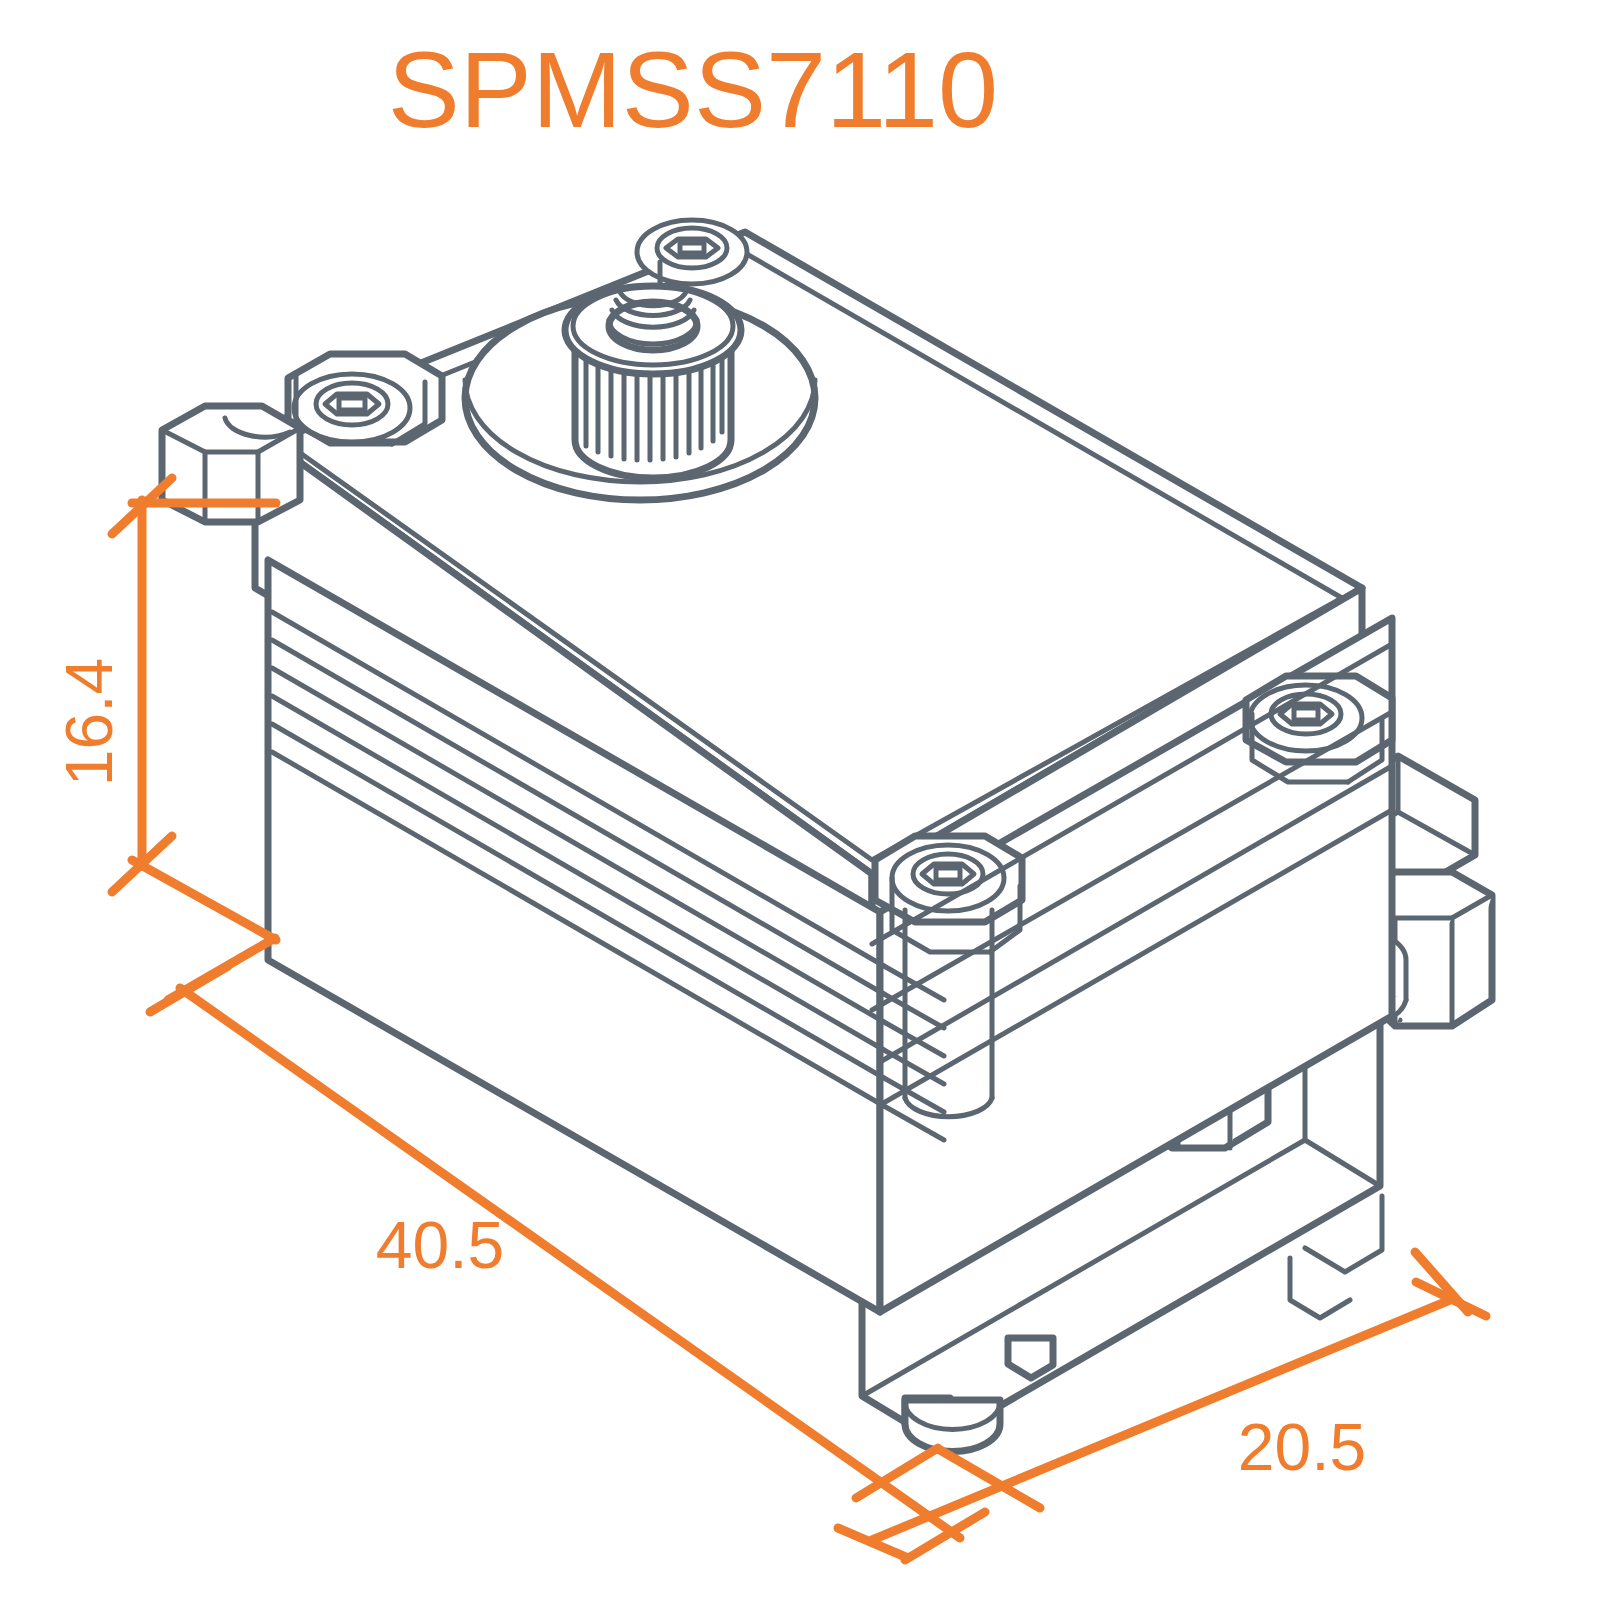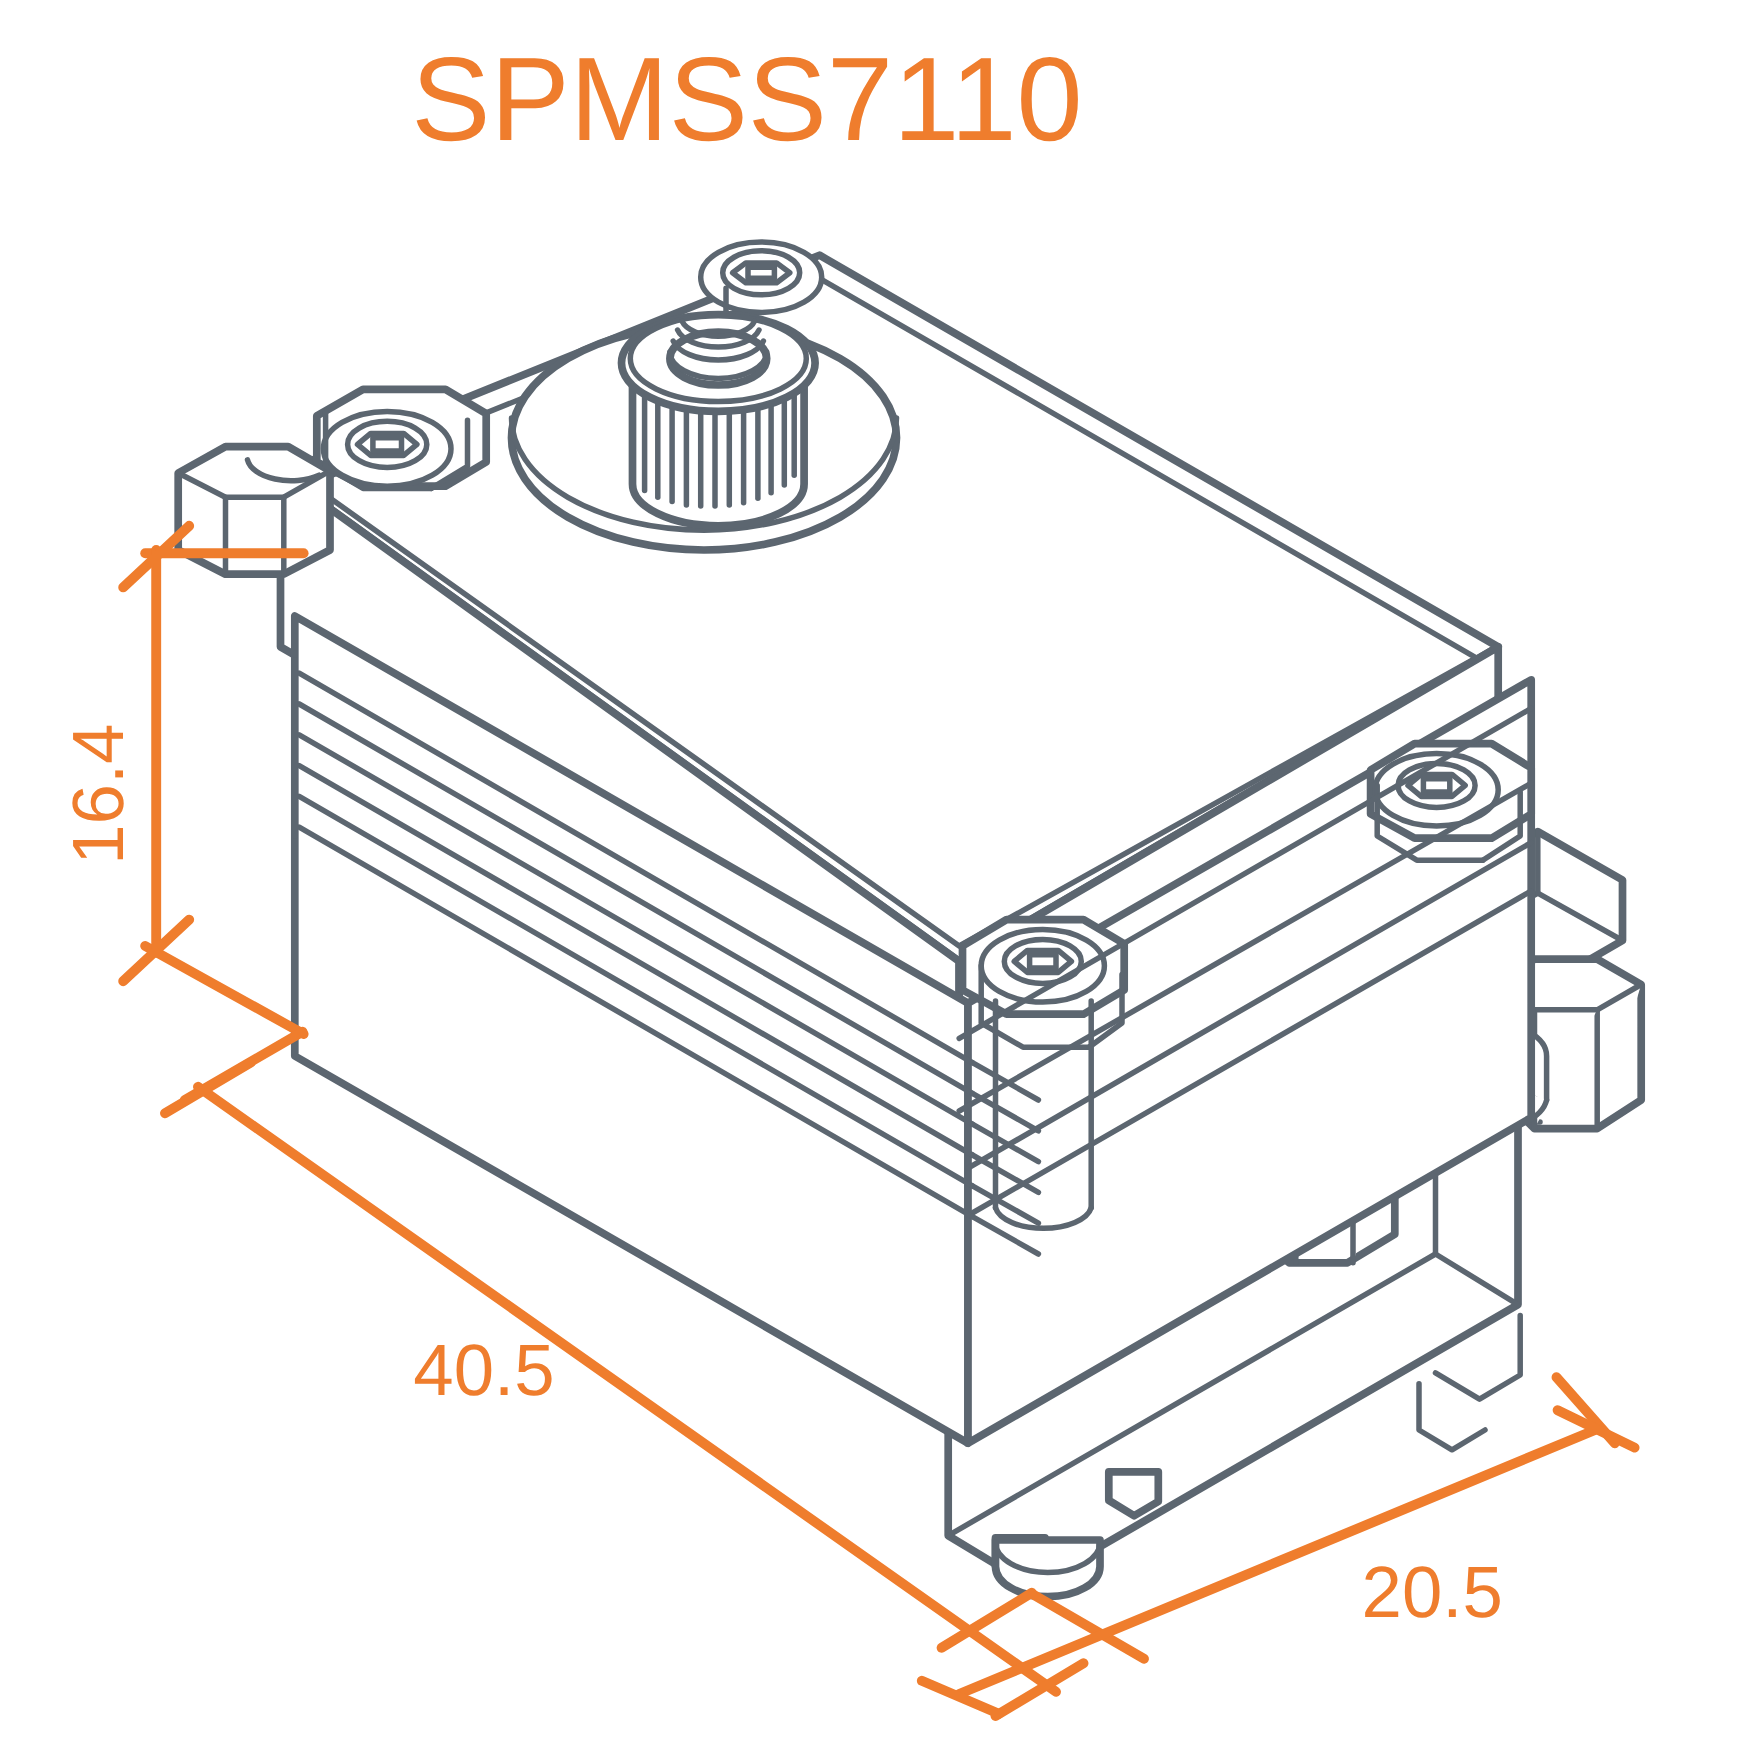--- a/index.html
+++ b/index.html
@@ -10,21 +10,21 @@
   #page {
     position: relative;
     width: 1600px;
     height: 1600px;
     background: #ffffff;
     font-family: "Liberation Sans", sans-serif;
     overflow: hidden;
   }
   #title {
     position: absolute;
-    left: 0;
+    left: 14px;
     top: 36px;
     width: 1358px;
     text-align: center;
     font-size: 108px;
     line-height: 1;
     font-weight: 400;
     letter-spacing: 0px;
     color: #ef7d2d;
     white-space: nowrap;
     user-select: none;

